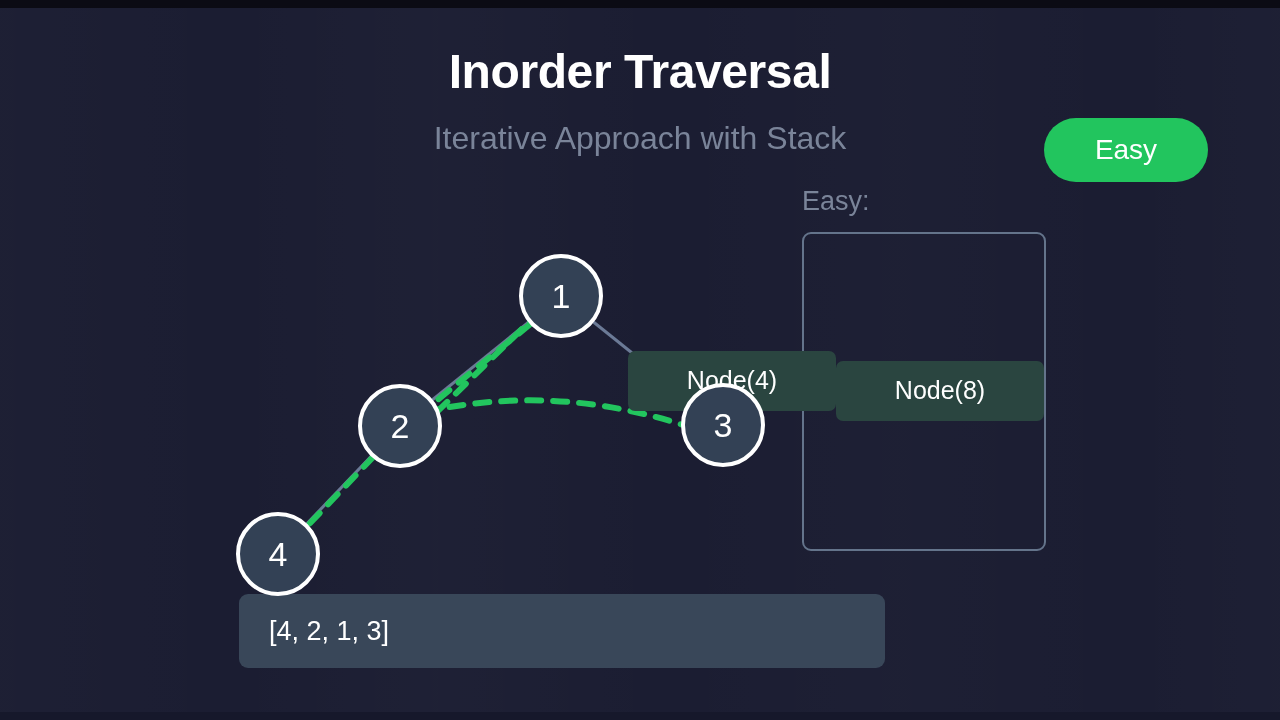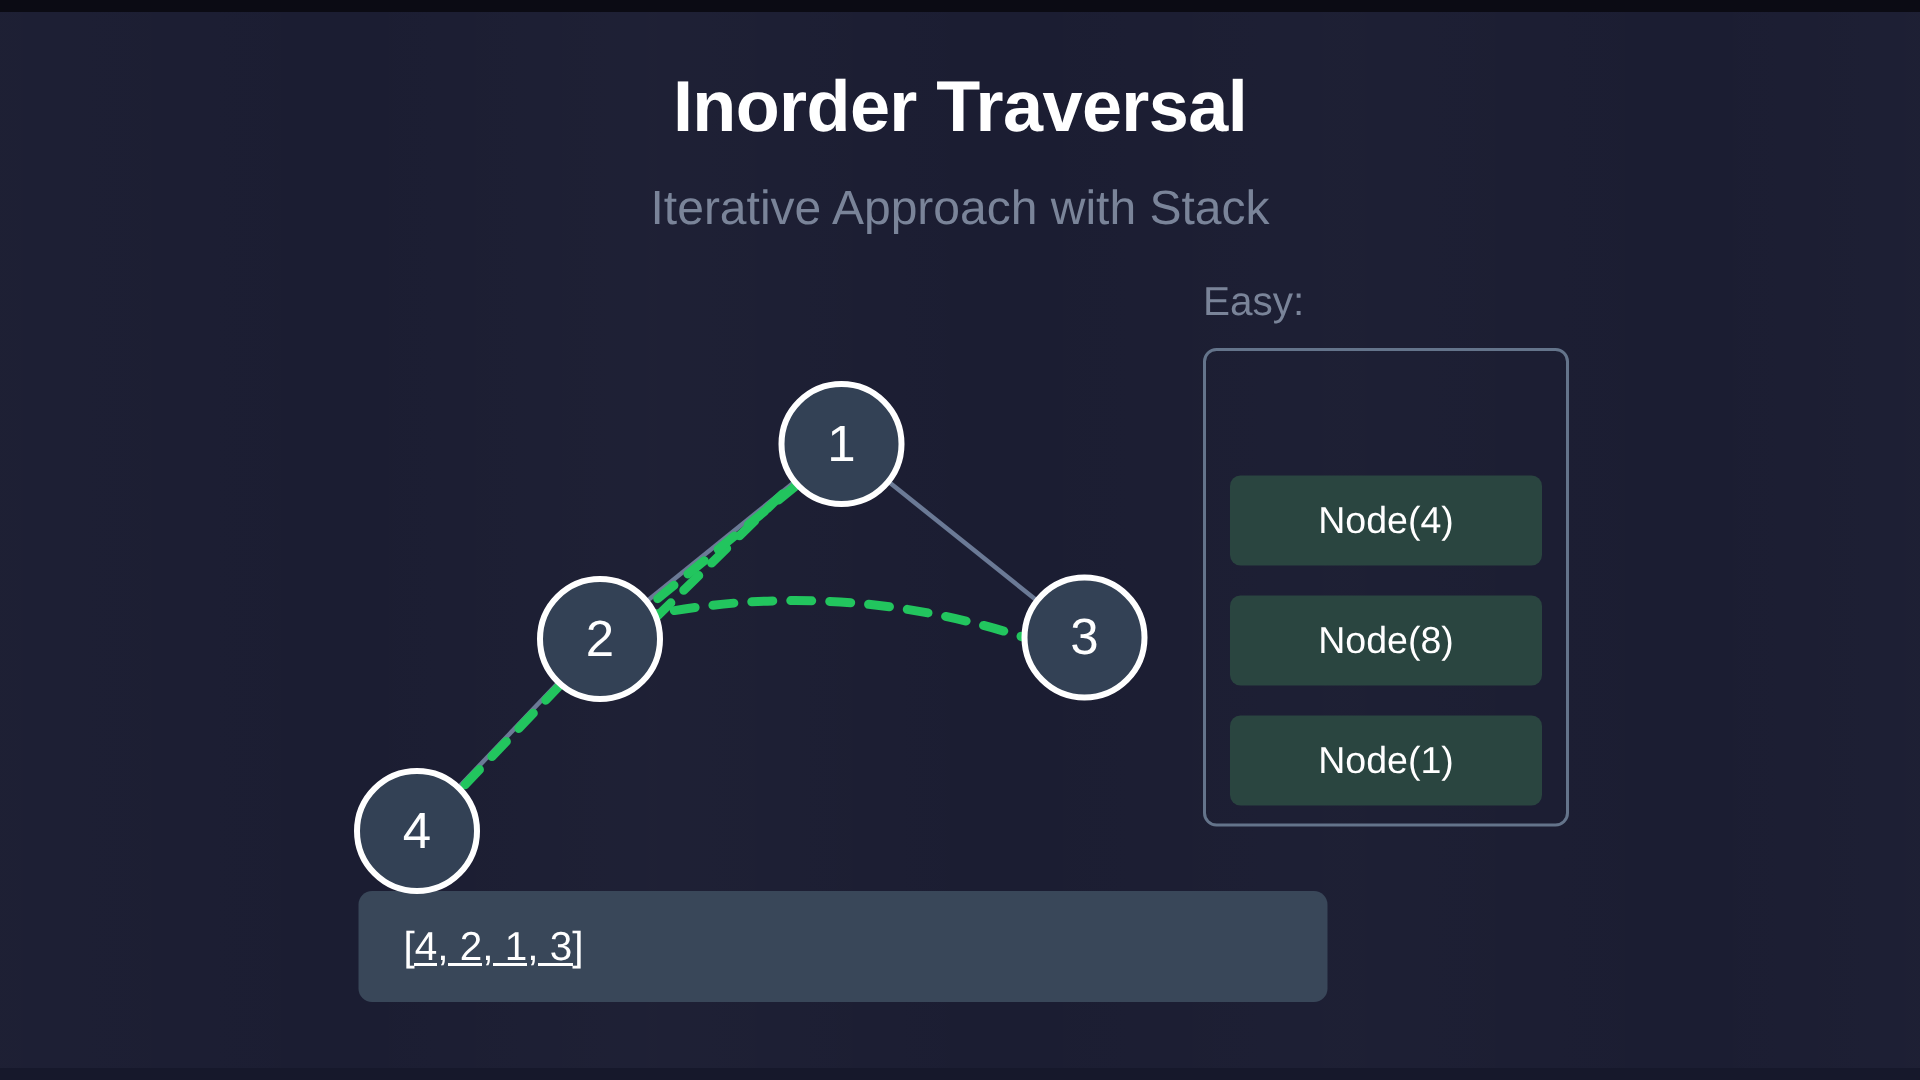--- a/index.html
+++ b/index.html
@@ -150,21 +150,21 @@
   .stack-box {
     position: absolute;
     left: 802px;
     top: 224px;
     width: 244px;
     height: 319px;
     border: 2px solid #64748b;
     border-radius: 9px;
     box-sizing: border-box;
     display: flex;
-    flex-direction: column;
+    flex-direction: row;
     justify-content: flex-end;
     align-items: center;
     padding: 10px 0 12px 0;
     z-index: 5;
   }
   .stack-item {
     width: 208px;
     height: 60px;
     margin-bottom: 20px;
     border-radius: 7px;
@@ -187,36 +187,36 @@
     height: 74px;
     border-radius: 9px;
     background: #394759;
     display: flex;
     align-items: center;
     padding-left: 30px;
     box-sizing: border-box;
     color: #ffffff;
     font-size: 27px;
     z-index: 5;
-    text-decoration: underline;
   }
 </style>
 </head>
 <body>
 
 <div id="app">
 
   <div class="letterbox top"></div>
 
   <div class="stage">
 
     <div class="page-title">Inorder Traversal</div>
 
     <div class="page-subtitle">Iterative Approach with Stack</div>
 
+    <button class="difficulty-badge">Easy</button>
 
     <svg class="tree-canvas" viewBox="0 0 800 704">
 
       <g>
         <line x1="561" y1="288" x2="400" y2="418" stroke="#6b7a96" stroke-width="3"></line>
         <line x1="561" y1="288" x2="722" y2="417" stroke="#6b7a96" stroke-width="3"></line>
         <line x1="400" y1="418" x2="278" y2="546" stroke="#6b7a96" stroke-width="3"></line>
       </g>
 
       <g fill="none" stroke="#22c55e" stroke-width="6" stroke-linecap="round" stroke-dasharray="14 12">
@@ -242,23 +242,20 @@
 
     <div class="stack-label">Easy:</div>
 
     <div class="stack-box">
       <div class="stack-item">
         <span>Node(4)</span>
       </div>
       <div class="stack-item">
         <span>Node(8)</span>
       </div>
-      <div class="stack-item">
-        <span>Node(1)</span>
-      </div>
     </div>
 
     <div class="output-box">
       <span>[4, 2, 1, 3]</span>
     </div>
 
   </div>
 
   <div class="letterbox bottom"></div>
 </div>

